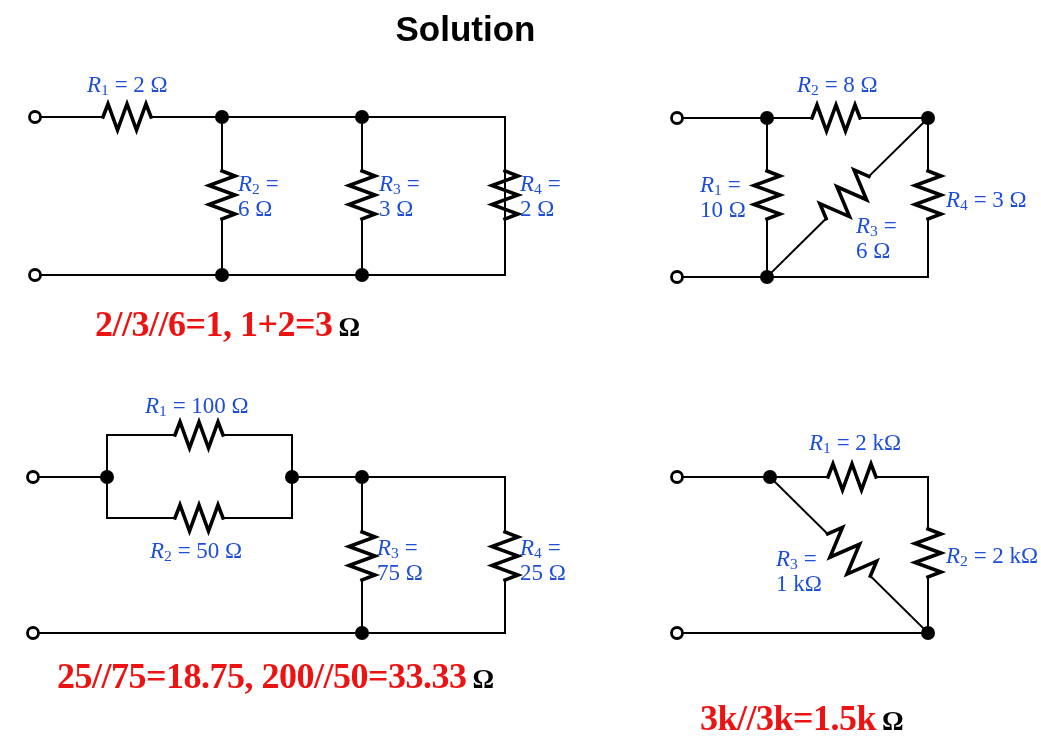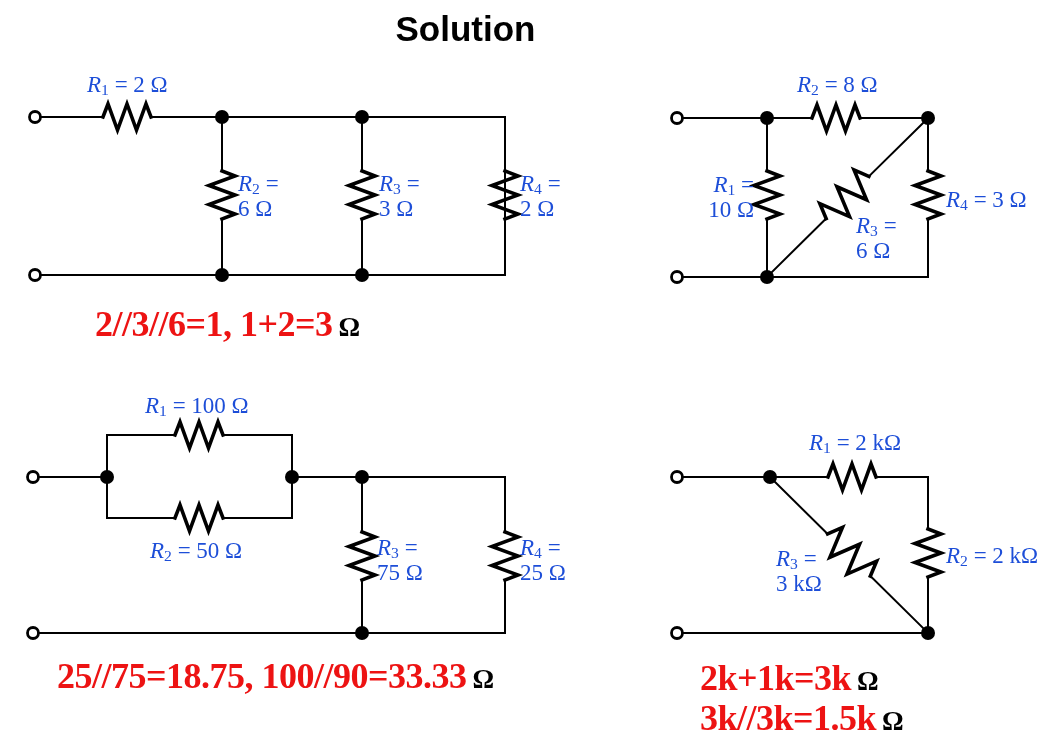--- a/index.html
+++ b/index.html
@@ -6,21 +6,21 @@
   body{width:1041px;height:753px;position:relative;overflow:hidden;
        font-family:"Liberation Serif",serif;}
   .canvas{position:absolute;left:0;top:0;width:1041px;height:753px;}
   .page-title{position:absolute;left:0;top:9px;width:931px;text-align:center;
        font-family:"Liberation Sans",sans-serif;font-weight:bold;font-size:35px;color:#000;}
   svg.schematic{position:absolute;left:0;top:0;}
   .rlabel{position:absolute;font-size:23px;line-height:23px;color:#1d4ed8;white-space:nowrap;}
   .rlabel i{font-style:italic;font-family:"Liberation Serif",serif;}
   .rlabel sub{font-size:0.68em;position:relative;top:0.18em;vertical-align:baseline;}
   .rlabel .ln2{display:block;}
-  .ralign{text-align:right;}
+  .ralign{}
   .result{position:absolute;font-weight:bold;white-space:nowrap;}
   .result .red{font-size:36px;letter-spacing:-0.5px;color:#ed1313;}
   .result .unit{font-size:27px;color:#000;margin-left:6px;}
 </style>
 </head>
 <body>
 
 <div class="canvas">
 
   <div class="page-title">Solution</div>
@@ -149,32 +149,29 @@
   <div class="rlabel" style="left:520px;top:536px">
     <span class="ln"><i>R</i><sub>4</sub><span> =</span></span>
     <span class="ln2">25 Ω</span>
   </div>
 
   <div class="rlabel" style="left:809px;top:431px">
     <span class="ln"><i>R</i><sub>1</sub><span> = 2 kΩ</span></span>
   </div>
   <div class="rlabel" style="left:776px;top:547px">
     <span class="ln"><i>R</i><sub>3</sub><span> =</span></span>
-    <span class="ln2">3 kΩ</span>
+    <span class="ln2">1 kΩ</span>
   </div>
   <div class="rlabel" style="left:946px;top:544px">
     <span class="ln"><i>R</i><sub>2</sub><span> = 2 kΩ</span></span>
   </div>
 
   <div class="result" style="left:95px;top:303px">
     <span class="red">2//3//6=1, 1+2=3</span><span class="unit">Ω</span>
   </div>
   <div class="result" style="left:57px;top:655px">
-    <span class="red">25//75=18.75, 100//90=33.33</span><span class="unit">Ω</span>
-  </div>
-  <div class="result" style="left:700px;top:657px">
-    <span class="red">2k+1k=3k</span><span class="unit">Ω</span>
+    <span class="red">25//75=18.75, 200//50=33.33</span><span class="unit">Ω</span>
   </div>
   <div class="result" style="left:700px;top:697px">
     <span class="red">3k//3k=1.5k</span><span class="unit">Ω</span>
   </div>
 
 </div>
 
 </body></html>

